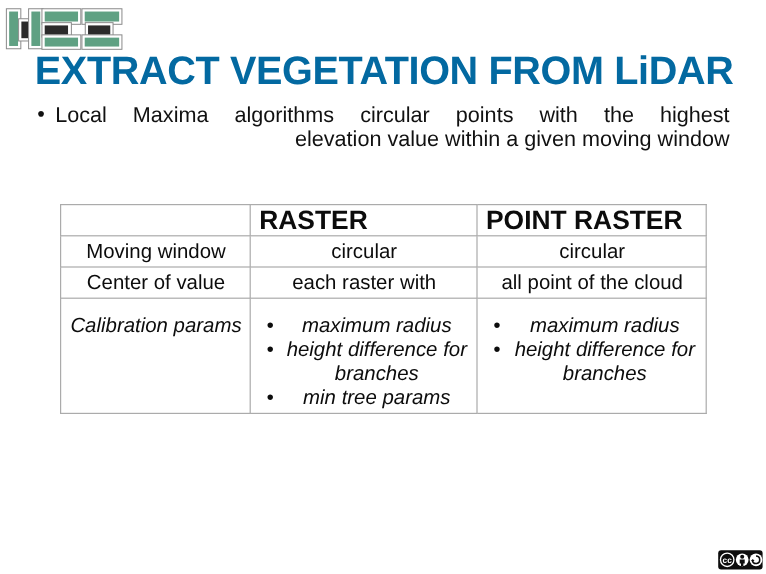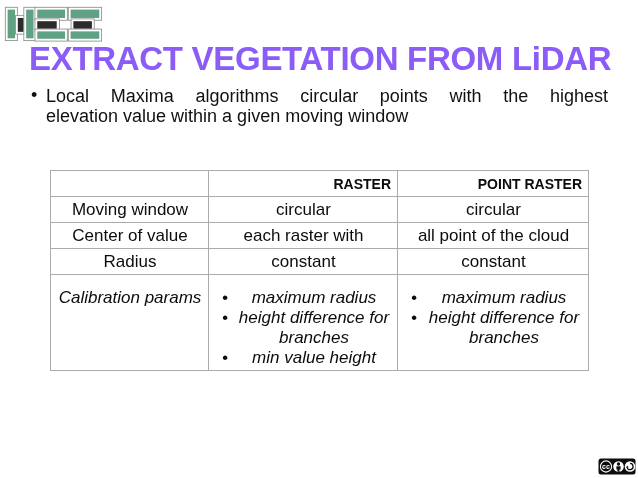--- a/index.html
+++ b/index.html
@@ -13,39 +13,39 @@
   }
   .slide { position:absolute; inset:0; }
 
   
   .logo { position:absolute; left:3px; top:3px; width:100px; height:41px; }
 
   
   .title {
     position:absolute; left:29px; top:41px;
     font-size:33px; font-weight:700; letter-spacing:-0.3px;
-    line-height:36px; white-space:nowrap; color:#8b5cf6;
+    line-height:36px; white-space:nowrap; color:#0369a1;
   }
 
   
   .bullet { position:absolute; left:30px; top:87px; width:578px; font-size:18px; line-height:19.5px; color:#111; }
   .bullet .mk { position:absolute; left:1px; top:-1px; }
   .bullet .text { margin:0 0 0 16px; }
   .bullet .line1 { text-align:justify; text-align-last:justify; }
-  .bullet .line2 { text-align:left; }
+  .bullet .line2 { text-align:right; }
   .bullet b { font-weight:400; }
 
   
   .tablewrap { position:absolute; left:50px; top:170px; }
   table.cmp {
     border-collapse:collapse; table-layout:fixed; width:538px;
     font-size:17px; line-height:20px; color:#0c0c0c;
   }
   table.cmp td, table.cmp th { border:1px solid #ababab; padding:2px 6px 2px 7px; overflow:hidden; }
-  table.cmp th { font-size:14px; font-weight:700; text-align:right; height:21px; vertical-align:middle; }
+  table.cmp th { font-size:22px; font-weight:700; text-align:left; height:21px; vertical-align:middle; }
   table.cmp td { height:21px; vertical-align:middle; text-align:center; }
   tr.lastrow td { vertical-align:top; height:auto; padding-top:13px; padding-bottom:2px;font-style:italic; }
   .cell-list .item { position:relative; padding-left:21px; }
   .cell-list .item .mk { position:absolute; left:6px; top:0; }
 
   
   .license { position:absolute; left:598px; top:458px; width:38px; height:17px; cursor:pointer; }
 </style>
 </head>
 <body>
@@ -105,31 +105,26 @@
         <tr>
           <td>Moving window</td>
           <td>circular</td>
           <td>circular</td>
         </tr>
         <tr>
           <td>Center of value</td>
           <td>each raster with</td>
           <td>all point of the cloud</td>
         </tr>
-        <tr>
-          <td>Radius</td>
-          <td>constant</td>
-          <td>constant</td>
-        </tr>
         <tr class="lastrow">
           <td>Calibration params</td>
           <td class="cell-list">
             <div class="item"><span class="mk">•</span><span>maximum radius</span></div>
             <div class="item"><span class="mk">•</span><span>height difference for branches</span></div>
-            <div class="item"><span class="mk">•</span><span>min value height</span></div>
+            <div class="item"><span class="mk">•</span><span>min tree params</span></div>
           </td>
           <td class="cell-list">
             <div class="item"><span class="mk">•</span><span>maximum radius</span></div>
             <div class="item"><span class="mk">•</span><span>height difference for branches</span></div>
           </td>
         </tr>
       </tbody>
     </table>
   </div>
 

